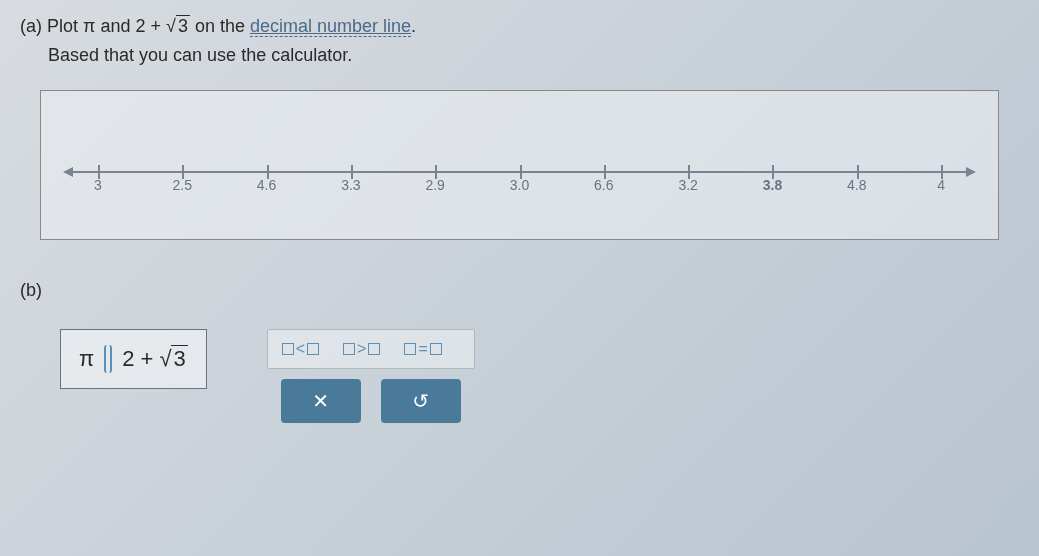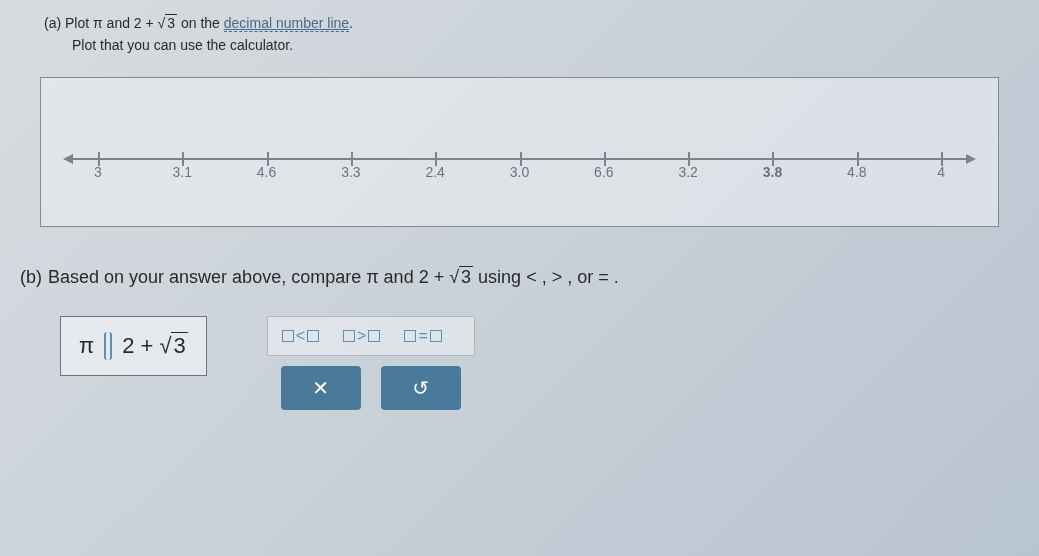--- a/index.html
+++ b/index.html
@@ -6,24 +6,23 @@
     body {
       font-family: Arial, sans-serif;
       background: linear-gradient(135deg, #d8dce0 0%, #c8d0d8 50%, #b8c4d0 100%);
       width: 1039px;
       height: 556px;
       padding: 12px 20px;
       color: #2a2a2a;
       position: relative;
     }
     .problem-text {
-      font-size: 14px;
+      font-size: 18px;
       line-height: 1.6;
       margin-bottom: 20px;
-      margin-left: 24px;
     }
     .link {
       color: #4a6a8a;
       text-decoration: underline;
       border-bottom: 1px dashed #4a6a8a;
     }
     .sqrt-wrap { position: relative; display: inline-block; }
     .sqrt-vinc { border-top: 1.5px solid #2a2a2a; padding: 0 2px; }
     .number-line-box {
       border: 1px solid #888;
@@ -142,39 +141,39 @@
       cursor: pointer;
     }
   </style>
 </head>
 <body>
 
 <div class="problem-text">
   <span>(a)</span>
   <span>Plot </span><span>π</span><span> and </span><span>2 + </span><span class="sqrt-wrap"><span>√</span><span class="sqrt-vinc">3</span></span><span> on the </span><span class="link">decimal number line</span><span>.</span>
   <br>
-  <span style="margin-left:28px;">Plot that you can use the calculator.</span>
+  <span style="margin-left:28px;">Based that you can use the calculator.</span>
 </div>
 
 <div class="number-line-box">
   <div class="number-line" id="nl-axis">
       <div class="tick" style="left: 3%;">
         <div class="tick-label">3</div>
       </div>
       <div class="tick" style="left: 12.4%;">
-        <div class="tick-label">3.1</div>
+        <div class="tick-label">2.5</div>
       </div>
       <div class="tick" style="left: 21.8%;">
         <div class="tick-label">4.6</div>
       </div>
       <div class="tick" style="left: 31.2%; text-decoration: underline;">
         <div class="tick-label">3.3</div>
       </div>
       <div class="tick" style="left: 40.6%;">
-        <div class="tick-label">2.4</div>
+        <div class="tick-label">2.9</div>
       </div>
       <div class="tick" style="left: 50%;">
         <div class="tick-label">3.0</div>
       </div>
       <div class="tick" style="left: 59.4%;">
         <div class="tick-label">6.6</div>
       </div>
       <div class="tick" style="left: 68.8%;">
         <div class="tick-label">3.2</div>
       </div>
@@ -185,23 +184,20 @@
         <div class="tick-label">4.8</div>
       </div>
       <div class="tick" style="left: 97%;">
         <div class="tick-label">4</div>
       </div>
     </div>
 </div>
 
 <div class="part-b-row">
   <span>(b)</span>
-  <span>
-    <span>Based on your answer above, compare </span><span>π</span><span> and </span><span>2 + </span><span class="sqrt-wrap"><span>√</span><span class="sqrt-vinc">3</span></span><span> using </span><span>&lt; , &gt; , or = .</span>
-  </span>
 </div>
 
 <div class="answer-row">
   <div class="answer-box">
     <span>π</span>
     <span class="cursor-slot"></span>
     <span>2 + </span>
       <span class="sqrt-wrap"><span>√</span><span class="sqrt-vinc">3</span></span>
   </div>
 

